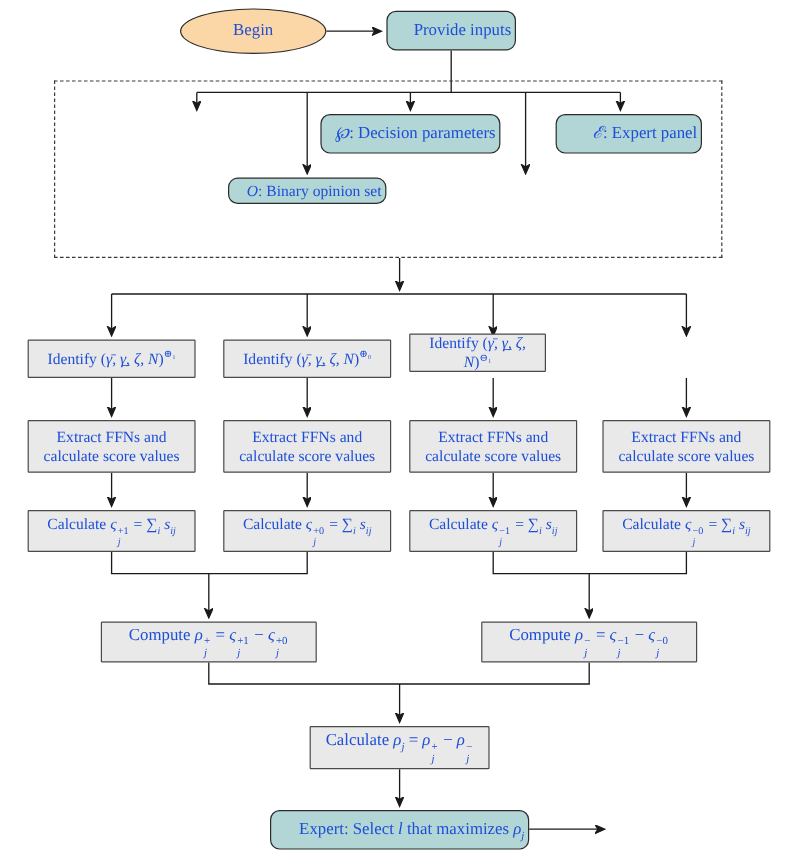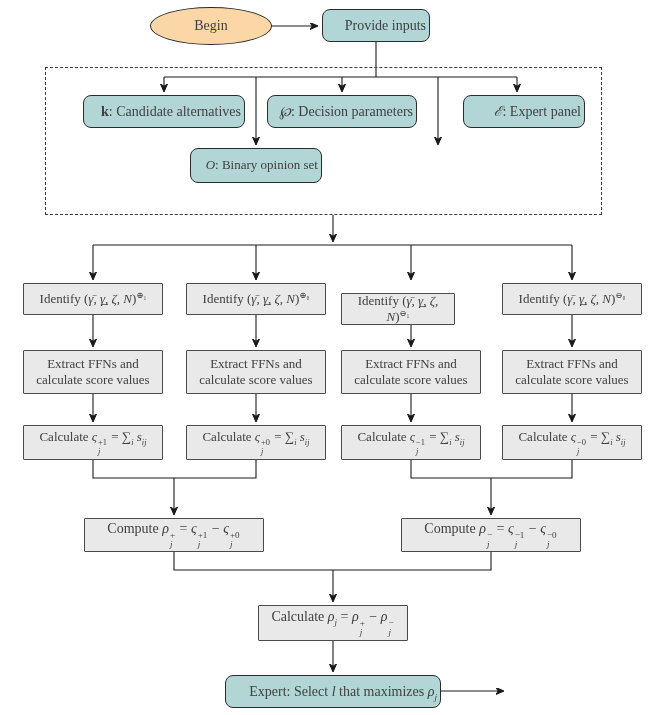--- a/index.html
+++ b/index.html
@@ -2,21 +2,21 @@
 <html style="--teal: #b2d6d5; --orange: #fbd6a6; --gray: #e9e9e9; --line: #1a1a1a; --border_dark: #2b2b2b;"><head>
 <meta charset="utf-8">
 <title>Flowchart</title>
 <style>
   :root{
     --teal:#b2d6d5; --orange:#fbd6a6; --gray:#e9e9e9; --line:#1a1a1a; --border_dark:#2b2b2b;
   }
   html,body{margin:0;padding:0;background:#ffffff;}
   #canvas{
     position:relative;width:656px;height:715px;background:#ffffff;overflow:hidden;
-    font-family:"Liberation Serif","DejaVu Serif",serif;color:#404040;text-decoration:underline;
+    font-family:"Liberation Serif","DejaVu Serif",serif;color:#1d4ed8;text-decoration:underline;
   }
   .wires{position:absolute;left:0;top:0;}
   .wires path{stroke:var(--line);}
   .node{
     position:absolute;display:flex;align-items:center;justify-content:center;
     box-sizing:border-box;text-align:center;font-size:14px;line-height:1.25;
     padding:1px 3px;
   }
   .teal{background:var(--teal);border:1.4px solid var(--border_dark);border-radius:8px;justify-content:flex-end;}
   .ellipse{background:var(--orange);border:1.4px solid var(--border_dark);border-radius:50%;}
@@ -97,33 +97,30 @@
   <div class="dashed" style="left:45px;top:67px;width:557px;height:148px"></div>
 
   <div class="node ellipse" style="left:150px;top:7px;width:122px;height:38px">
     <span class="lbl">Begin</span>
   </div>
 
   <div class="node teal" style="left:322px;top:9px;width:108px;height:33px">
     <span class="lbl">Provide inputs</span>
   </div>
 
-  <div class="node teal" style="left:83px;top:95px;width:162px;height:33px">
-    <span class="lbl"><b>k</b><span>: Candidate alternatives</span></span>
-  </div>
 
   <div class="node teal" style="left:267px;top:95px;width:150px;height:33px">
     <span class="lbl"><i>℘</i><span>: Decision parameters</span></span>
   </div>
 
   <div class="node teal" style="left:463px;top:95px;width:122px;height:33px">
     <span class="lbl"><i>ℰ</i><span>: Expert panel</span></span>
   </div>
 
-  <div class="node teal small" style="left:190px;top:148px;width:132px;height:35px">
+  <div class="node teal small" style="left:190px;top:148px;width:132px;height:22px">
     <span class="lbl"><i>O</i><span>: Binary opinion set</span></span>
   </div>
 
 
   <div class="node gray small" style="left:23px;top:283px;width:140px;height:32px">
     <span class="lbl"><span>Identify (</span><i>γ̄, γ̲, ζ, N</i><span>)</span><sup>⊕₁</sup></span>
   </div>
   <div class="node gray small prewrap" style="left:23px;top:350px;width:140px;height:44px">
     <span class="lbl prewrap">Extract FFNs and
 calculate score values</span>
@@ -142,37 +139,34 @@
     <span class="lbl prewrap">Extract FFNs and
 calculate score values</span>
   </div>
   <div class="node gray small" style="left:186px;top:425px;width:140px;height:35px">
     <span class="lbl"><span>Calculate </span><i>ς</i><span class="ss">
           <span class="up">+0</span>
           <span class="dn">j</span>
         </span><span> = ∑</span><sub>i</sub><i> s</i><sub>ij</sub></span>
   </div>
 
-  <div class="node gray small" style="left:341px;top:293px;width:114px;height:32px">
+  <div class="node gray small" style="left:341px;top:278px;width:114px;height:32px">
     <span class="lbl"><span>Identify (</span><i>γ̄, γ̲, ζ, N</i><span>)</span><sup>⊖₁</sup></span>
   </div>
   <div class="node gray small prewrap" style="left:341px;top:350px;width:140px;height:44px">
     <span class="lbl prewrap">Extract FFNs and
 calculate score values</span>
   </div>
   <div class="node gray small" style="left:341px;top:425px;width:140px;height:35px">
     <span class="lbl"><span>Calculate </span><i>ς</i><span class="ss">
           <span class="up">−1</span>
           <span class="dn">j</span>
         </span><span> = ∑</span><sub>i</sub><i> s</i><sub>ij</sub></span>
   </div>
 
-  <div class="node gray small" style="left:502px;top:283px;width:140px;height:32px">
-    <span class="lbl"><span>Identify (</span><i>γ̄, γ̲, ζ, N</i><span>)</span><sup>⊖₀</sup></span>
-  </div>
   <div class="node gray small prewrap" style="left:502px;top:350px;width:140px;height:44px">
     <span class="lbl prewrap">Extract FFNs and
 calculate score values</span>
   </div>
   <div class="node gray small" style="left:502px;top:425px;width:140px;height:35px">
     <span class="lbl"><span>Calculate </span><i>ς</i><span class="ss">
           <span class="up">−0</span>
           <span class="dn">j</span>
         </span><span> = ∑</span><sub>i</sub><i> s</i><sub>ij</sub></span>
   </div>

